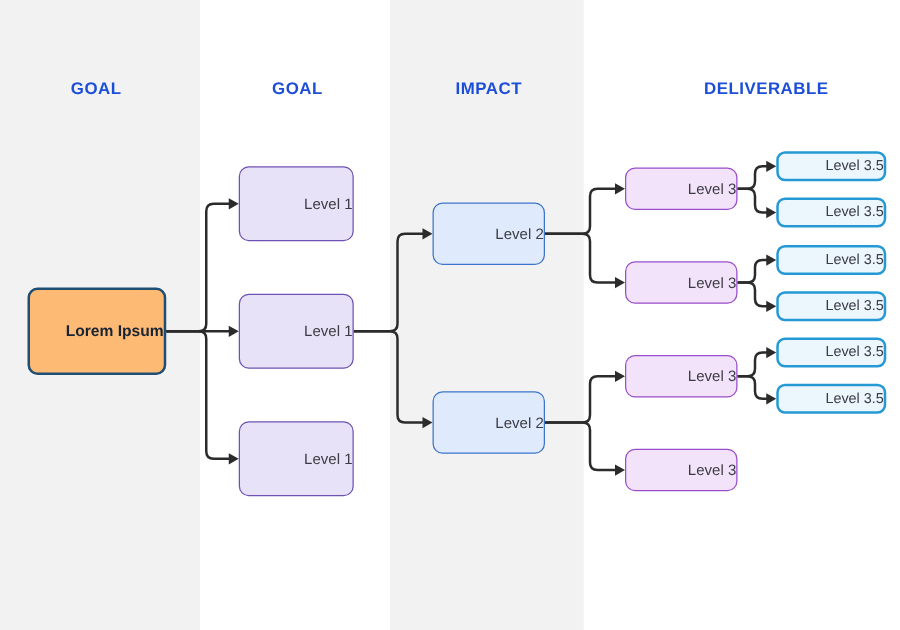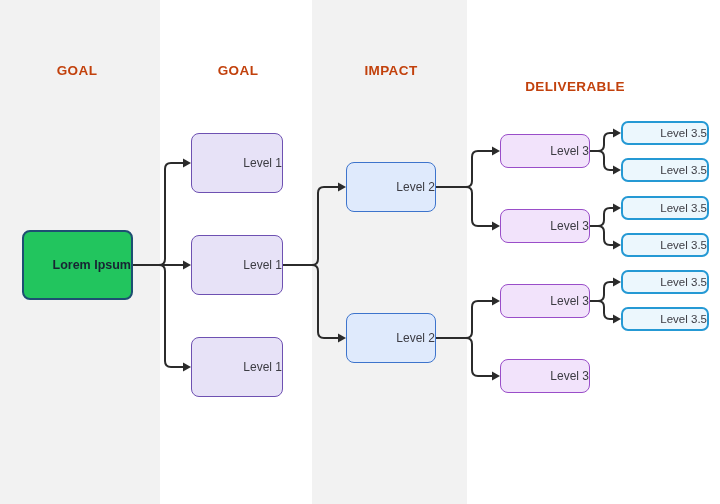--- a/index.html
+++ b/index.html
@@ -20,27 +20,27 @@
   }
   .band-goal   { left: 0;     width: 160px; }
   .band-impact { left: 312px; width: 155px; }
   .heading {
     position: absolute;
     top: 63px;
     transform: translateX(-50%);
     font-size: 13.5px;
     font-weight: bold;
     letter-spacing: 0.4px;
-    color: #c2410c;
+    color: #1d4ed8;
     white-space: nowrap;
   }
   .heading-goal        { left: 77px;  }
   .heading-actor       { left: 238px; }
   .heading-impact      { left: 391px; }
-  .heading-deliverable { left: 575px; margin-top: 16px; }
+  .heading-deliverable { left: 613px; }
   #edge-layer {
     position: absolute;
     left: 0; top: 0;
   }
   .node {
     position: absolute;
     box-sizing: border-box;
     border-radius: 8px;
     display: flex;
     align-items: center;
@@ -92,21 +92,21 @@
       <polygon points="621,208 613,203.5 613,212.5" fill="#2b2b2b"></polygon>
       <path d="M 590 226 L 598 226 Q 604 226 604 232 L 604 239 Q 604 245 610 245 L 614 245" fill="none" stroke="#2b2b2b" stroke-width="2"></path>
       <polygon points="621,245 613,240.5 613,249.5" fill="#2b2b2b"></polygon>
       <path d="M 590 301 L 598 301 Q 604 301 604 295 L 604 288 Q 604 282 610 282 L 614 282" fill="none" stroke="#2b2b2b" stroke-width="2"></path>
       <polygon points="621,282 613,277.5 613,286.5" fill="#2b2b2b"></polygon>
       <path d="M 590 301 L 598 301 Q 604 301 604 307 L 604 313 Q 604 319 610 319 L 614 319" fill="none" stroke="#2b2b2b" stroke-width="2"></path>
       <polygon points="621,319 613,314.5 613,323.5" fill="#2b2b2b"></polygon>
     </svg>
 
   <div id="node-layer">
-      <div class="node style-goal" style="left: 22px; top: 230px; width: 111px; height: 70px; background: #22c55e; border: 2px solid rgb(30, 79, 114);">
+      <div class="node style-goal" style="left: 22px; top: 230px; width: 111px; height: 70px; background: #fdba74; border: 2px solid rgb(30, 79, 114);">
         <span>Lorem Ipsum</span>
       </div>
       <div class="node style-level1" style="left: 191px; top: 133px; width: 92px; height: 60px; background: rgb(231, 226, 247); border: 1.5px solid rgb(110, 81, 178);">
         <span>Level 1</span>
       </div>
       <div class="node style-level1" style="left: 191px; top: 235px; width: 92px; height: 60px; background: rgb(231, 226, 247); border: 1.5px solid rgb(110, 81, 178);">
         <span>Level 1</span>
       </div>
       <div class="node style-level1" style="left: 191px; top: 337px; width: 92px; height: 60px; background: rgb(231, 226, 247); border: 1.5px solid rgb(110, 81, 178);">
         <span>Level 1</span>

